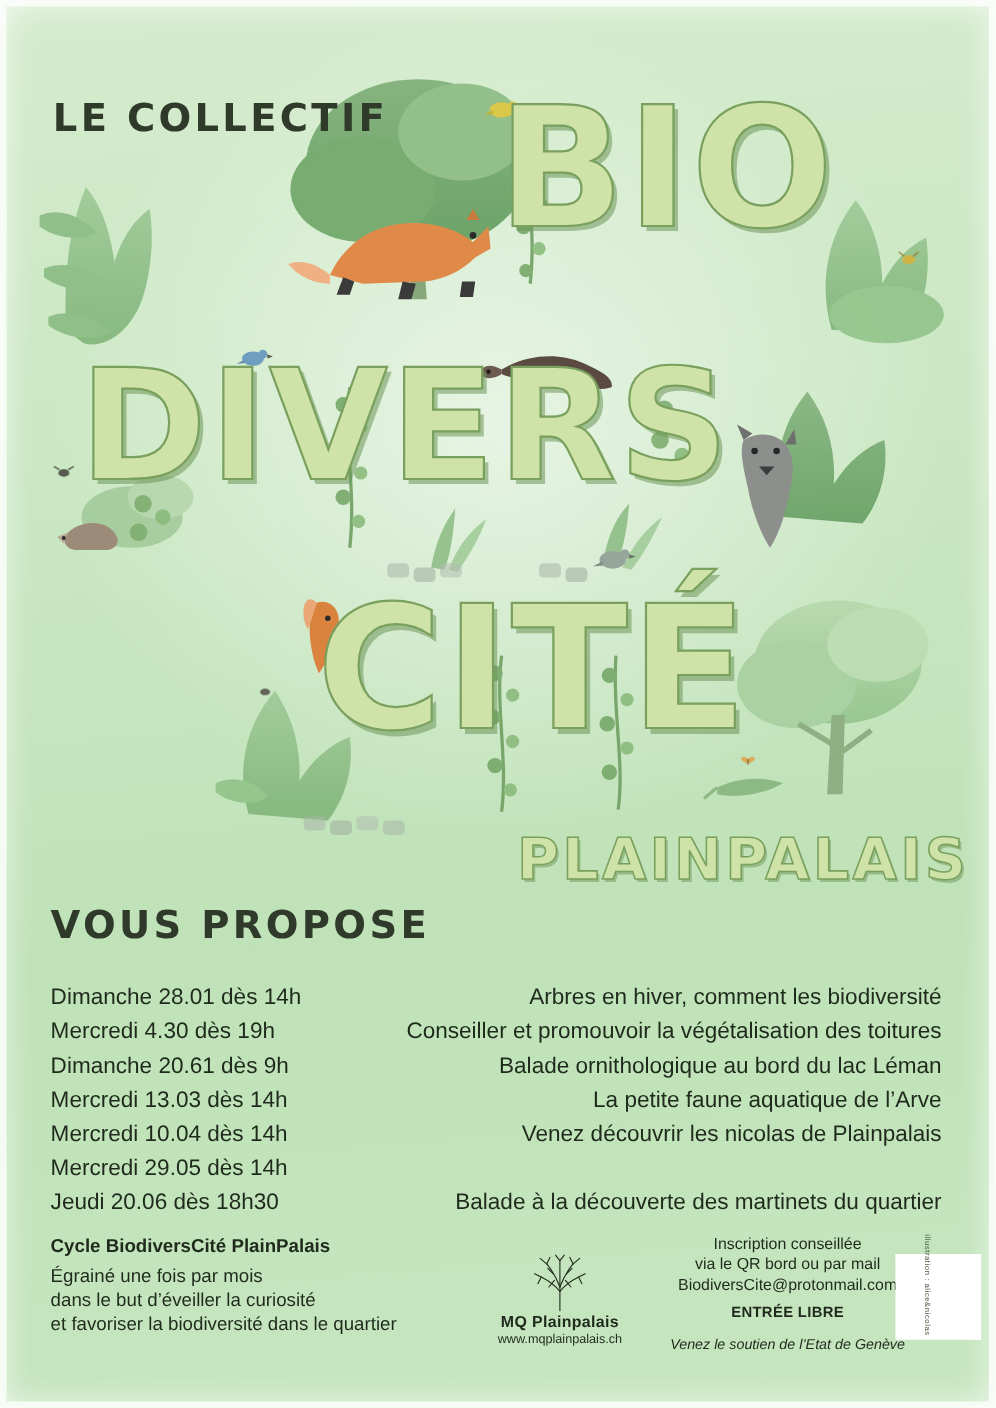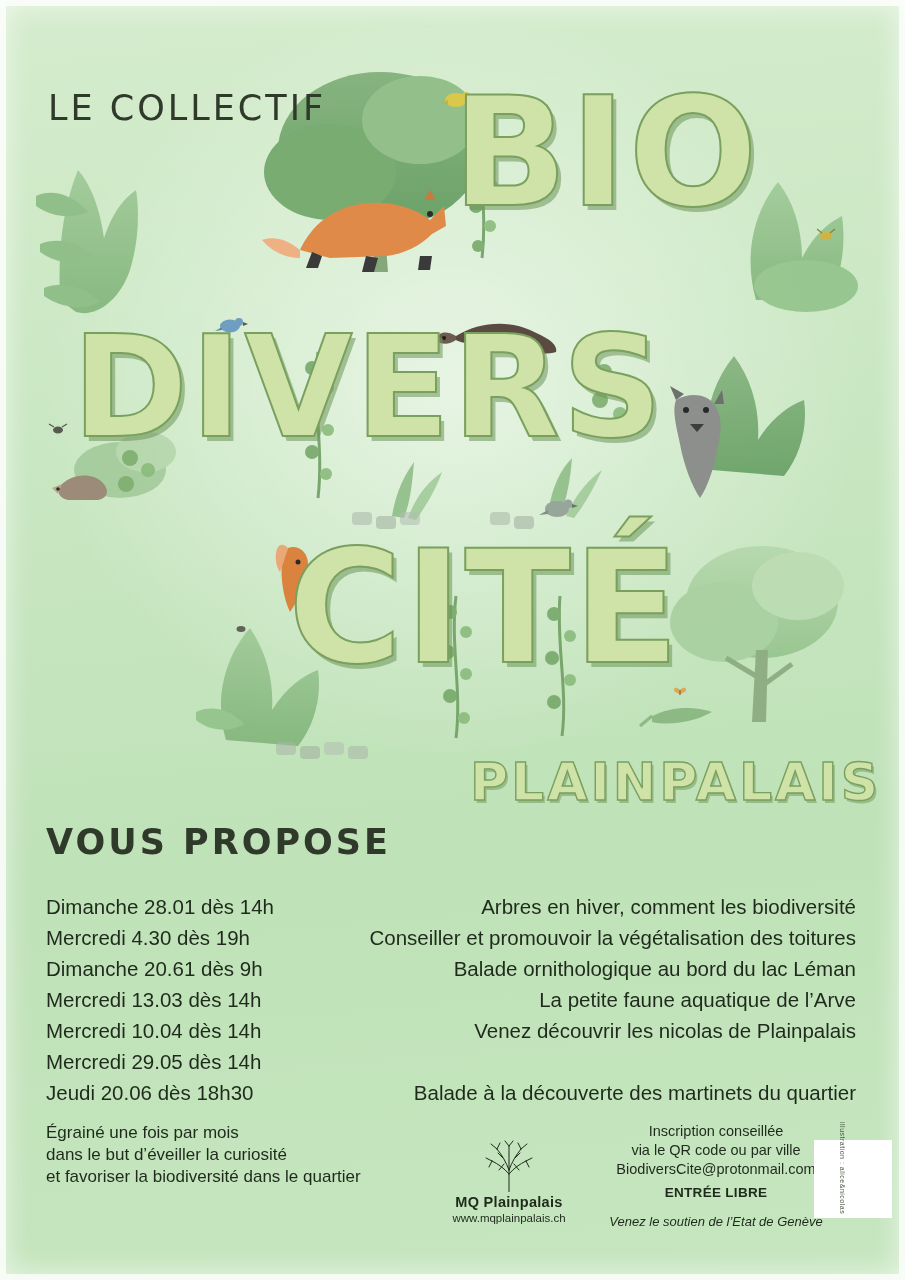--- a/index.html
+++ b/index.html
@@ -50,21 +50,21 @@
     letter-spacing: 2px;
     white-space: nowrap;
     z-index: 20;
   }
 
   #collectif {
     position: absolute;
     left: 48px;
     top: 88px;
     font-family: "DejaVu Sans", sans-serif;
-    font-weight: normal;
+    font-weight: bold;
     font-size: 35px;
     letter-spacing: 3px;
     color: #2f3a2b;
     z-index: 25;
   }
 
   #word-bio {
     left: 452px;
     top: 78px;
     font-size: 152px;
@@ -477,20 +477,21 @@
       </div>
       <div class="prog-row">
         <div class="prog-date">Jeudi 20.06 dès 18h30</div>
         <div class="prog-title">Balade à la découverte des martinets du quartier</div>
       </div>
     </div>
 
   <div id="footer">
 
     <div id="footer-left">
+      <div id="cycle-title">Cycle BiodiversCité PlainPalais</div>
       <span class="fl">Égrainé une fois par mois</span>
       <span class="fl">dans le but d’éveiller la curiosité</span>
       <span class="fl">et favoriser la biodiversité dans le quartier</span>
     </div>
 
     <div id="mq-logo">
       <svg id="mq-tree" width="58" height="52" viewBox="0 0 58 52">
         <g stroke="#1f2a1c" stroke-width="1" fill="none" stroke-linecap="round">
           <path d="M29 52 L29 30"></path>
           <path d="M29 34 C24 28 18 24 12 21"></path>
@@ -503,21 +504,21 @@
           <path d="M29 6 L25 1 M29 6 L33 1"></path>
           <path d="M23 18 L18 13 M35 18 L40 13 M24 24 L19 30 M34 24 L39 30"></path>
         </g>
       </svg>
       <div id="mq-name">MQ Plainpalais</div>
       <div id="mq-url">www.mqplainpalais.ch</div>
     </div>
 
     <div id="footer-right">
       <div>Inscription conseillée</div>
-      <div>via le QR code ou par ville</div>
+      <div>via le QR bord ou par mail</div>
       <div>BiodiversCite@protonmail.com</div>
       <div id="entree-libre">ENTRÉE LIBRE</div>
       <div id="soutien">Venez le soutien de l’Etat de Genève</div>
     </div>
 
     <div id="qr">
       <div class="qrgrid"><i></i><i></i><i></i><i></i><i></i><i></i><i></i><i style="background: rgb(255, 255, 255);"></i><i style="background: rgb(255, 255, 255);"></i><i></i><i style="background: rgb(255, 255, 255);"></i><i></i><i></i><i style="background: rgb(255, 255, 255);"></i><i></i><i></i><i></i><i></i><i></i><i></i><i></i><i></i><i style="background: rgb(255, 255, 255);"></i><i style="background: rgb(255, 255, 255);"></i><i style="background: rgb(255, 255, 255);"></i><i style="background: rgb(255, 255, 255);"></i><i style="background: rgb(255, 255, 255);"></i><i></i><i style="background: rgb(255, 255, 255);"></i><i style="background: rgb(255, 255, 255);"></i><i style="background: rgb(255, 255, 255);"></i><i></i><i style="background: rgb(255, 255, 255);"></i><i></i><i style="background: rgb(255, 255, 255);"></i><i></i><i style="background: rgb(255, 255, 255);"></i><i style="background: rgb(255, 255, 255);"></i><i style="background: rgb(255, 255, 255);"></i><i style="background: rgb(255, 255, 255);"></i><i style="background: rgb(255, 255, 255);"></i><i></i><i></i><i style="background: rgb(255, 255, 255);"></i><i></i><i></i><i></i><i style="background: rgb(255, 255, 255);"></i><i></i><i style="background: rgb(255, 255, 255);"></i><i></i><i></i><i style="background: rgb(255, 255, 255);"></i><i></i><i style="background: rgb(255, 255, 255);"></i><i style="background: rgb(255, 255, 255);"></i><i></i><i style="background: rgb(255, 255, 255);"></i><i></i><i></i><i></i><i style="background: rgb(255, 255, 255);"></i><i></i><i></i><i style="background: rgb(255, 255, 255);"></i><i></i><i></i><i></i><i style="background: rgb(255, 255, 255);"></i><i></i><i style="background: rgb(255, 255, 255);"></i><i></i><i></i><i></i><i style="background: rgb(255, 255, 255);"></i><i></i><i style="background: rgb(255, 255, 255);"></i><i></i><i style="background: rgb(255, 255, 255);"></i><i></i><i></i><i></i><i style="background: rgb(255, 255, 255);"></i><i></i><i></i><i style="background: rgb(255, 255, 255);"></i><i></i><i></i><i></i><i style="background: rgb(255, 255, 255);"></i><i></i><i style="background: rgb(255, 255, 255);"></i><i></i><i></i><i></i><i style="background: rgb(255, 255, 255);"></i><i style="background: rgb(255, 255, 255);"></i><i style="background: rgb(255, 255, 255);"></i><i></i><i style="background: rgb(255, 255, 255);"></i><i></i><i></i><i></i><i style="background: rgb(255, 255, 255);"></i><i></i><i></i><i style="background: rgb(255, 255, 255);"></i><i style="background: rgb(255, 255, 255);"></i><i style="background: rgb(255, 255, 255);"></i><i style="background: rgb(255, 255, 255);"></i><i style="background: rgb(255, 255, 255);"></i><i></i><i style="background: rgb(255, 255, 255);"></i><i style="background: rgb(255, 255, 255);"></i><i style="background: rgb(255, 255, 255);"></i><i style="background: rgb(255, 255, 255);"></i><i></i><i style="background: rgb(255, 255, 255);"></i><i style="background: rgb(255, 255, 255);"></i><i></i><i style="background: rgb(255, 255, 255);"></i><i style="background: rgb(255, 255, 255);"></i><i style="background: rgb(255, 255, 255);"></i><i style="background: rgb(255, 255, 255);"></i><i style="background: rgb(255, 255, 255);"></i><i></i><i></i><i></i><i></i><i></i><i></i><i></i><i></i><i style="background: rgb(255, 255, 255);"></i><i style="background: rgb(255, 255, 255);"></i><i style="background: rgb(255, 255, 255);"></i><i></i><i></i><i style="background: rgb(255, 255, 255);"></i><i style="background: rgb(255, 255, 255);"></i><i></i><i></i><i></i><i></i><i></i><i></i><i></i><i style="background: rgb(255, 255, 255);"></i><i style="background: rgb(255, 255, 255);"></i><i style="background: rgb(255, 255, 255);"></i><i style="background: rgb(255, 255, 255);"></i><i style="background: rgb(255, 255, 255);"></i><i style="background: rgb(255, 255, 255);"></i><i style="background: rgb(255, 255, 255);"></i><i style="background: rgb(255, 255, 255);"></i><i style="background: rgb(255, 255, 255);"></i><i></i><i style="background: rgb(255, 255, 255);"></i><i></i><i></i><i style="background: rgb(255, 255, 255);"></i><i style="background: rgb(255, 255, 255);"></i><i style="background: rgb(255, 255, 255);"></i><i style="background: rgb(255, 255, 255);"></i><i style="background: rgb(255, 255, 255);"></i><i style="background: rgb(255, 255, 255);"></i><i style="background: rgb(255, 255, 255);"></i><i style="background: rgb(255, 255, 255);"></i><i style="background: rgb(255, 255, 255);"></i><i style="background: rgb(255, 255, 255);"></i><i></i><i></i><i style="background: rgb(255, 255, 255);"></i><i style="background: rgb(255, 255, 255);"></i><i></i><i style="background: rgb(255, 255, 255);"></i><i></i><i style="background: rgb(255, 255, 255);"></i><i style="background: rgb(255, 255, 255);"></i><i></i><i style="background: rgb(255, 255, 255);"></i><i style="background: rgb(255, 255, 255);"></i><i style="background: rgb(255, 255, 255);"></i><i style="background: rgb(255, 255, 255);"></i><i style="background: rgb(255, 255, 255);"></i><i></i><i style="background: rgb(255, 255, 255);"></i><i></i><i></i><i></i><i></i><i style="background: rgb(255, 255, 255);"></i><i></i><i></i><i style="background: rgb(255, 255, 255);"></i><i></i><i></i><i style="background: rgb(255, 255, 255);"></i><i style="background: rgb(255, 255, 255);"></i><i></i><i style="background: rgb(255, 255, 255);"></i><i style="background: rgb(255, 255, 255);"></i><i></i><i></i><i style="background: rgb(255, 255, 255);"></i><i></i><i></i><i></i><i style="background: rgb(255, 255, 255);"></i><i></i><i></i><i style="background: rgb(255, 255, 255);"></i><i></i><i></i><i style="background: rgb(255, 255, 255);"></i><i style="background: rgb(255, 255, 255);"></i><i></i><i></i><i></i><i style="background: rgb(255, 255, 255);"></i><i></i><i></i><i></i><i style="background: rgb(255, 255, 255);"></i><i></i><i style="background: rgb(255, 255, 255);"></i><i></i><i></i><i style="background: rgb(255, 255, 255);"></i><i></i><i></i><i style="background: rgb(255, 255, 255);"></i><i></i><i style="background: rgb(255, 255, 255);"></i><i style="background: rgb(255, 255, 255);"></i><i style="background: rgb(255, 255, 255);"></i><i style="background: rgb(255, 255, 255);"></i><i style="background: rgb(255, 255, 255);"></i><i></i><i style="background: rgb(255, 255, 255);"></i><i></i><i></i><i style="background: rgb(255, 255, 255);"></i><i style="background: rgb(255, 255, 255);"></i><i></i><i style="background: rgb(255, 255, 255);"></i><i style="background: rgb(255, 255, 255);"></i><i></i><i></i><i style="background: rgb(255, 255, 255);"></i><i></i><i></i><i style="background: rgb(255, 255, 255);"></i><i></i><i style="background: rgb(255, 255, 255);"></i><i style="background: rgb(255, 255, 255);"></i><i style="background: rgb(255, 255, 255);"></i><i style="background: rgb(255, 255, 255);"></i><i></i><i style="background: rgb(255, 255, 255);"></i><i style="background: rgb(255, 255, 255);"></i><i></i><i></i><i></i><i style="background: rgb(255, 255, 255);"></i><i style="background: rgb(255, 255, 255);"></i><i></i><i style="background: rgb(255, 255, 255);"></i><i style="background: rgb(255, 255, 255);"></i><i></i><i style="background: rgb(255, 255, 255);"></i><i></i><i></i><i style="background: rgb(255, 255, 255);"></i><i style="background: rgb(255, 255, 255);"></i><i style="background: rgb(255, 255, 255);"></i><i style="background: rgb(255, 255, 255);"></i><i style="background: rgb(255, 255, 255);"></i><i style="background: rgb(255, 255, 255);"></i><i style="background: rgb(255, 255, 255);"></i><i style="background: rgb(255, 255, 255);"></i><i style="background: rgb(255, 255, 255);"></i><i></i><i style="background: rgb(255, 255, 255);"></i><i></i><i style="background: rgb(255, 255, 255);"></i><i></i><i style="background: rgb(255, 255, 255);"></i><i style="background: rgb(255, 255, 255);"></i><i></i><i style="background: rgb(255, 255, 255);"></i><i style="background: rgb(255, 255, 255);"></i><i></i><i></i><i></i><i></i><i></i><i></i><i></i><i></i><i></i><i style="background: rgb(255, 255, 255);"></i><i style="background: rgb(255, 255, 255);"></i><i></i><i style="background: rgb(255, 255, 255);"></i><i style="background: rgb(255, 255, 255);"></i><i style="background: rgb(255, 255, 255);"></i><i></i><i style="background: rgb(255, 255, 255);"></i><i></i><i style="background: rgb(255, 255, 255);"></i><i style="background: rgb(255, 255, 255);"></i><i></i><i style="background: rgb(255, 255, 255);"></i><i></i><i></i><i style="background: rgb(255, 255, 255);"></i><i style="background: rgb(255, 255, 255);"></i><i style="background: rgb(255, 255, 255);"></i><i style="background: rgb(255, 255, 255);"></i><i style="background: rgb(255, 255, 255);"></i><i></i><i style="background: rgb(255, 255, 255);"></i><i style="background: rgb(255, 255, 255);"></i><i></i><i></i><i></i><i></i><i style="background: rgb(255, 255, 255);"></i><i style="background: rgb(255, 255, 255);"></i><i></i><i style="background: rgb(255, 255, 255);"></i><i style="background: rgb(255, 255, 255);"></i><i style="background: rgb(255, 255, 255);"></i><i></i><i style="background: rgb(255, 255, 255);"></i><i></i><i style="background: rgb(255, 255, 255);"></i><i></i><i></i><i></i><i style="background: rgb(255, 255, 255);"></i><i></i><i style="background: rgb(255, 255, 255);"></i><i></i><i></i><i></i><i></i><i style="background: rgb(255, 255, 255);"></i><i></i><i></i><i></i><i style="background: rgb(255, 255, 255);"></i><i style="background: rgb(255, 255, 255);"></i><i></i><i style="background: rgb(255, 255, 255);"></i><i style="background: rgb(255, 255, 255);"></i><i></i><i style="background: rgb(255, 255, 255);"></i><i></i><i></i><i></i><i style="background: rgb(255, 255, 255);"></i><i></i><i style="background: rgb(255, 255, 255);"></i><i></i><i style="background: rgb(255, 255, 255);"></i><i style="background: rgb(255, 255, 255);"></i><i></i><i></i><i></i><i></i><i></i><i></i><i></i><i></i><i></i><i></i><i></i><i style="background: rgb(255, 255, 255);"></i><i></i><i></i><i></i><i style="background: rgb(255, 255, 255);"></i><i></i><i style="background: rgb(255, 255, 255);"></i><i></i><i></i><i></i><i style="background: rgb(255, 255, 255);"></i><i></i><i style="background: rgb(255, 255, 255);"></i><i></i><i></i><i></i><i style="background: rgb(255, 255, 255);"></i><i></i><i style="background: rgb(255, 255, 255);"></i><i></i><i></i><i style="background: rgb(255, 255, 255);"></i><i style="background: rgb(255, 255, 255);"></i><i style="background: rgb(255, 255, 255);"></i><i style="background: rgb(255, 255, 255);"></i><i style="background: rgb(255, 255, 255);"></i><i></i><i style="background: rgb(255, 255, 255);"></i><i></i><i></i><i style="background: rgb(255, 255, 255);"></i><i style="background: rgb(255, 255, 255);"></i><i></i><i style="background: rgb(255, 255, 255);"></i><i></i><i style="background: rgb(255, 255, 255);"></i><i></i><i style="background: rgb(255, 255, 255);"></i><i style="background: rgb(255, 255, 255);"></i><i style="background: rgb(255, 255, 255);"></i><i></i><i></i><i></i><i></i><i></i><i></i><i></i><i></i><i style="background: rgb(255, 255, 255);"></i><i></i><i></i><i style="background: rgb(255, 255, 255);"></i><i style="background: rgb(255, 255, 255);"></i><i style="background: rgb(255, 255, 255);"></i><i style="background: rgb(255, 255, 255);"></i><i></i><i></i><i style="background: rgb(255, 255, 255);"></i><i style="background: rgb(255, 255, 255);"></i><i></i><i></i><i></i></div>
     </div>
   </div>
 

